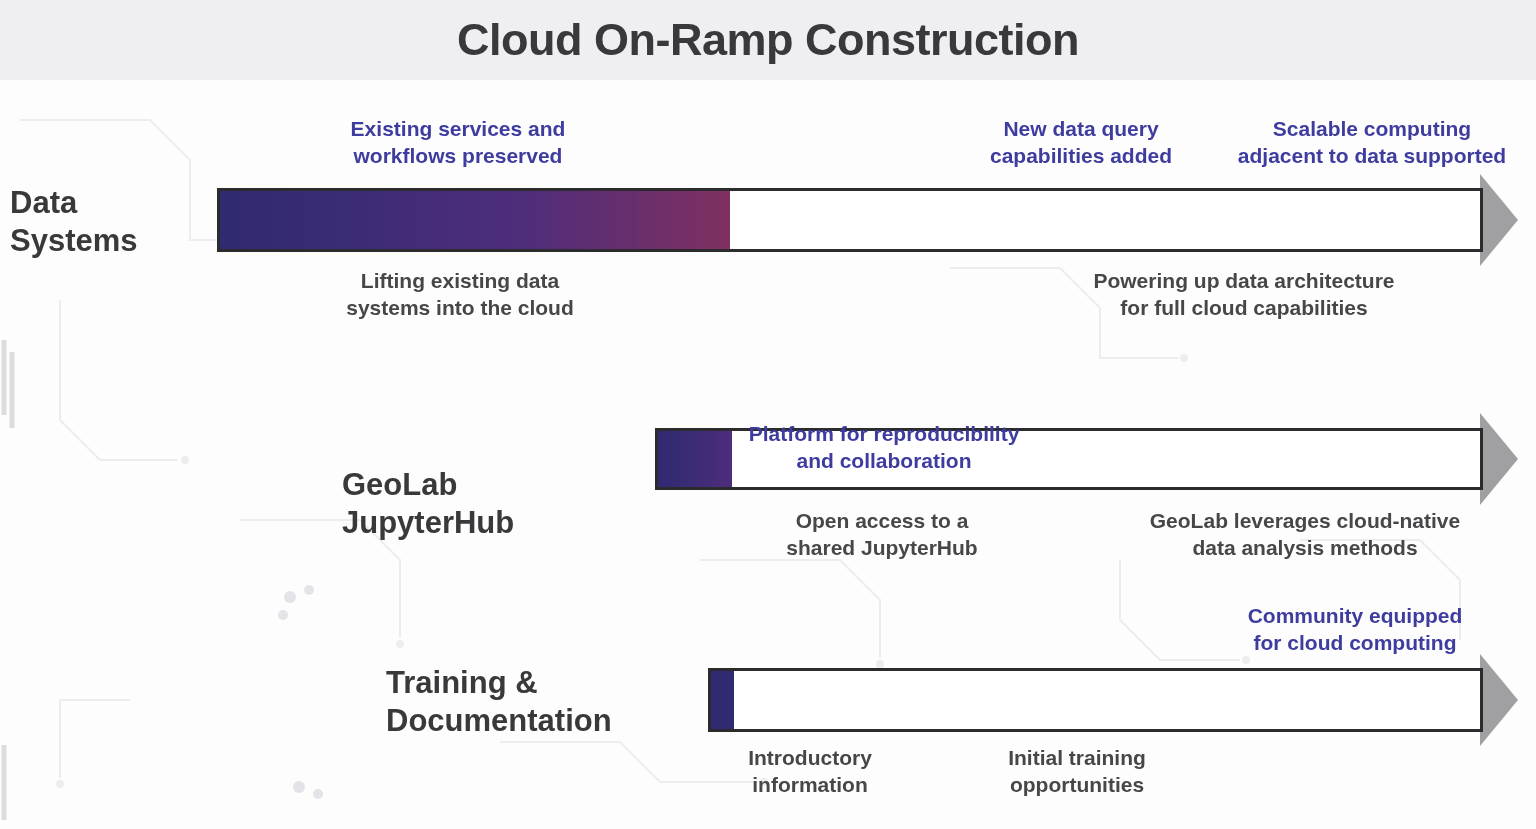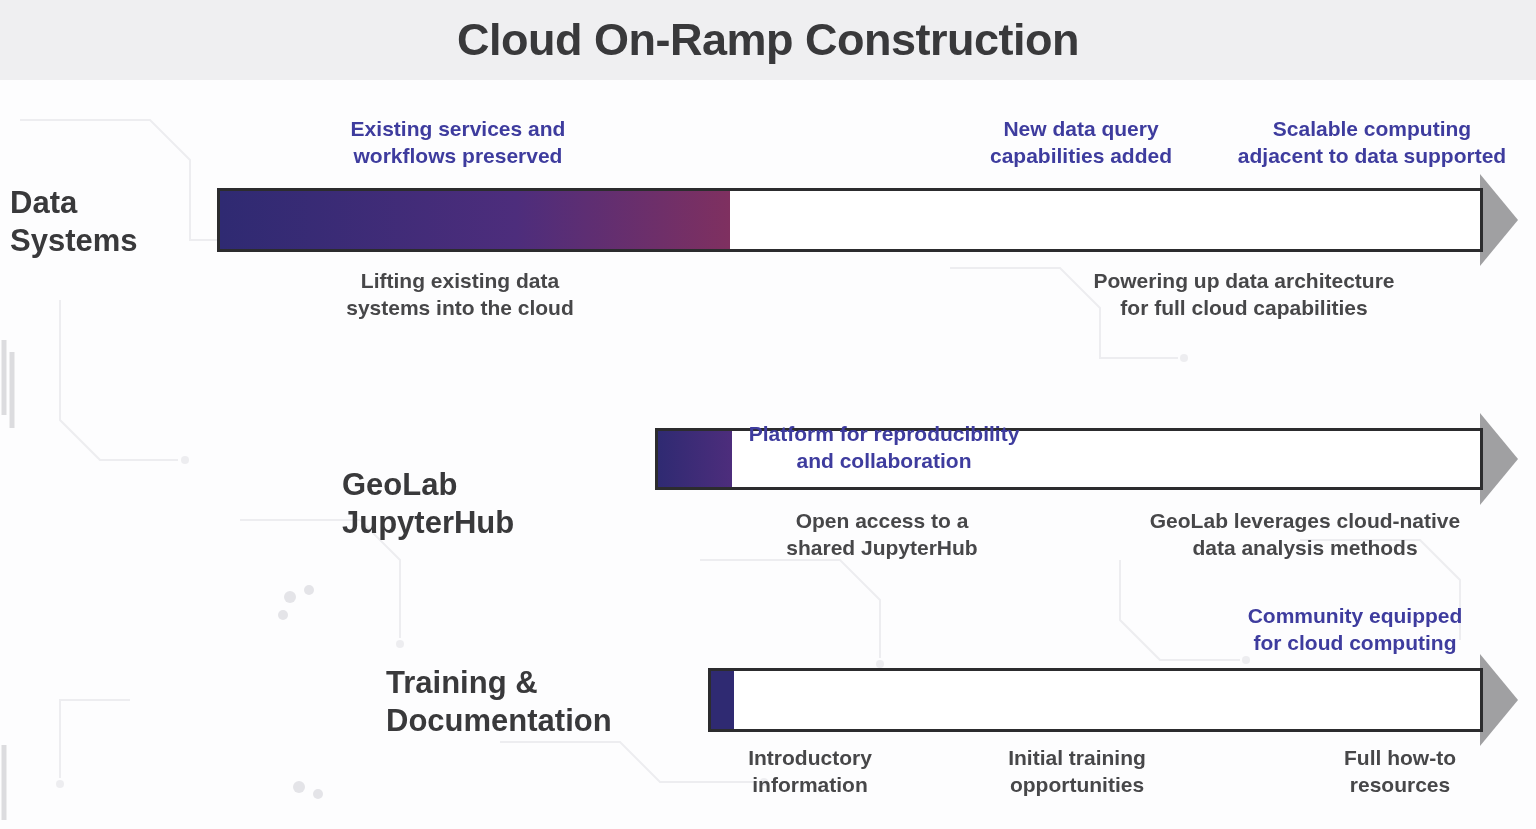--- a/index.html
+++ b/index.html
@@ -158,16 +158,14 @@
 
   <div class="arrowhead" style="left:1480px; top:654px;"></div>
   <div class="bar" style="left:708px; top:668px; width:775px; height:64px;">
     <div class="fill fill-solid" style="width: 3%;"></div>
   </div>
 
   <div class="note" style="left:710px; top:745px; width:200px;">Introductory
 information</div>
   <div class="note" style="left:977px; top:745px; width:200px;">Initial training
 opportunities</div>
-  <div class="note" style="left:1300px; top:745px; width:200px;">Full how-to
-resources</div>
 
 </div>
 
 </body></html>

